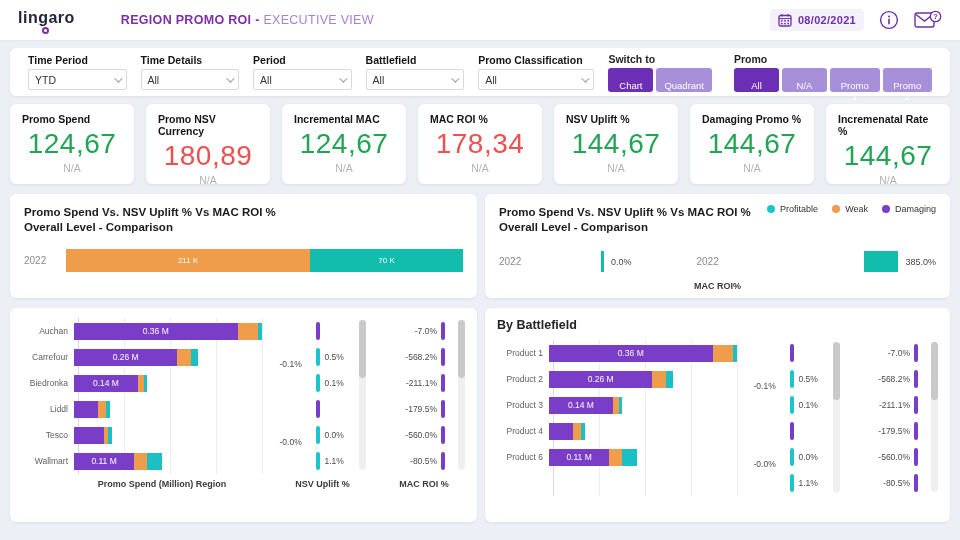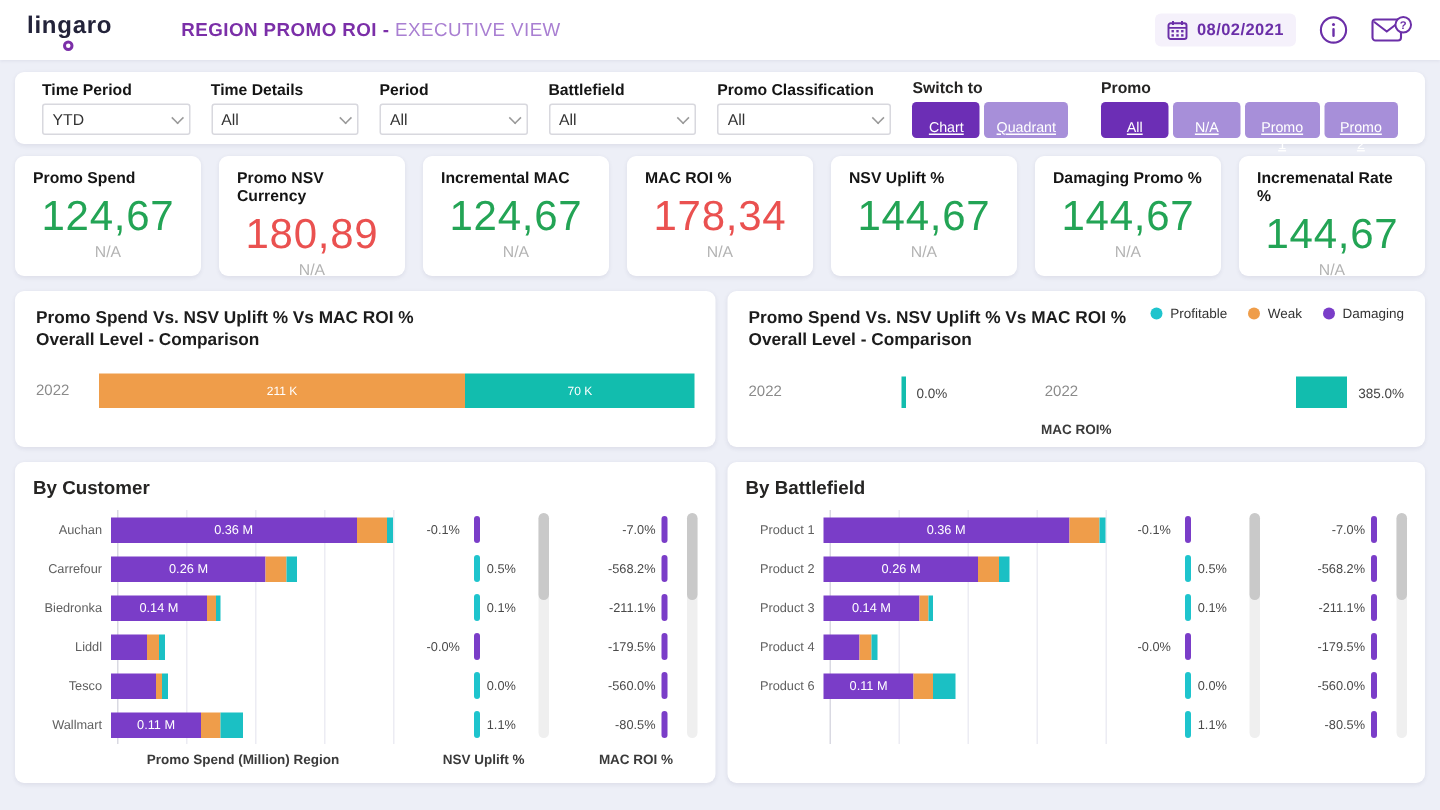--- a/index.html
+++ b/index.html
@@ -25,21 +25,21 @@
 
   
   .filterbar { height:48px; display:flex; align-items:center; padding:6px 18px; gap:14px; }
   .filter { width:100px; }
   .filter-label { font-size:10.5px; font-weight:700; color:#151515; margin-bottom:3px; }
   .select { height:21px; border:1px solid #d8d8de; border-radius:2px; background:#fff; display:flex; align-items:center; justify-content:space-between; padding:0 6px; font-size:10.5px; color:#333; cursor:pointer; }
   .chev { width:6px; height:6px; border-right:1.4px solid #999; border-bottom:1.4px solid #999; transform:rotate(45deg) translateY(-2px); }
   .btn-group-wrap { margin-left:auto; display:flex; gap:22px; }
   .btn-group-label { font-size:10.5px; font-weight:700; margin-bottom:3px; }
   .btn-row { display:flex; gap:3px; }
-  .pbtn { min-width:45px; height:20px; border:none; border-radius:3px; background:#a78fd9; color:#fff; font-size:9.5px; font-family:"Liberation Sans",sans-serif; padding:12px 8px; cursor:pointer;text-decoration:underline; }
+  .pbtn { min-width:45px; height:20px; border:none; border-radius:3px; background:#a78fd9; color:#fff; font-size:9.5px; font-family:"Liberation Sans",sans-serif; padding:12px 8px; cursor:pointer; }
   .pbtn.active { background:#6c2eb5; }
 
   
   .kpi-row { display:flex; gap:12px; margin-top:8px;border-radius:11px; }
   .kpi { flex:1; height:80px; padding:9px 12px; display:flex; flex-direction:column; }
   .kpi-label { font-size:10.5px; font-weight:700; color:#151515; }
   .kpi-value { font-size:28px; font-weight:400; text-align:center; margin-top:3px; letter-spacing:.5px; }
   .kpi-sub { font-size:10.5px; color:#b3b3b3; text-align:center; margin-top:2px; }
 
   
@@ -91,21 +91,21 @@
   .bp-col { position:relative; }
   .bp-col.nsv { width:86px; }
   .bp-col.roi { width:82px; }
   .tick-row { position:relative; height:26px; }
   .tick { position:absolute; top:4px; width:4px; height:18px; border-radius:2px; }
   .tick-purple { background:#7a3dc8; }
   .tick-cyan { background:#1ec4cd; }
   .tick-label { position:absolute; top:8px; font-size:8.5px; color:#4a4a4a; white-space:nowrap; }
   .bp-col.nsv .tick { left:36px; }
   .bp-col.nsv .tick-label.pos { left:45px; }
-  .bp-col.nsv .tick-label.neg { left:0; width:32px; text-align:center; }
+  .bp-col.nsv .tick-label.neg { left:0; width:32px; text-align:left;margin-top:33px; }
   .bp-col.roi .tick { left:58px; }
   .bp-col.roi .tick-label.neg { left:0; width:54px; text-align:right; }
   .scrollbar { position:absolute; right:0; top:2px; width:7px; height:150px; background:#efefef; border-radius:4px; }
   .scroll-thumb { width:7px; height:58px; background:#c9c9c9; border-radius:4px; cursor:grab; }
   .bp-axes { display:flex; justify-content:space-between; margin-top:5px; }
   .bp-axes .ax { font-size:9px; font-weight:700; color:#3a3a3a; text-align:center; }
   .bp-axes .ax.spend { width:240px; padding-left:40px; }
   .bp-axes .ax.nsv { width:86px; }
   .bp-axes .ax.roi { width:82px; }
 
@@ -313,21 +313,20 @@
       </div>
       <div class="cmp-axes">
         <span>MAC ROI%</span>
       </div>
     </div>
   </div>
 
   <div class="bot-row">
 
     <div class="card bpanel left" id="panel-customer">
-      <div class="bpanel-title">By Customer</div>
       <div class="bp-body">
         <div class="bp-bars">
           <div class="grid-lines">
               <div class="gl"></div>
               <div class="gl"></div>
               <div class="gl"></div>
               <div class="gl"></div>
               <div class="gl"></div>
             </div>
         <div class="bp-row">

